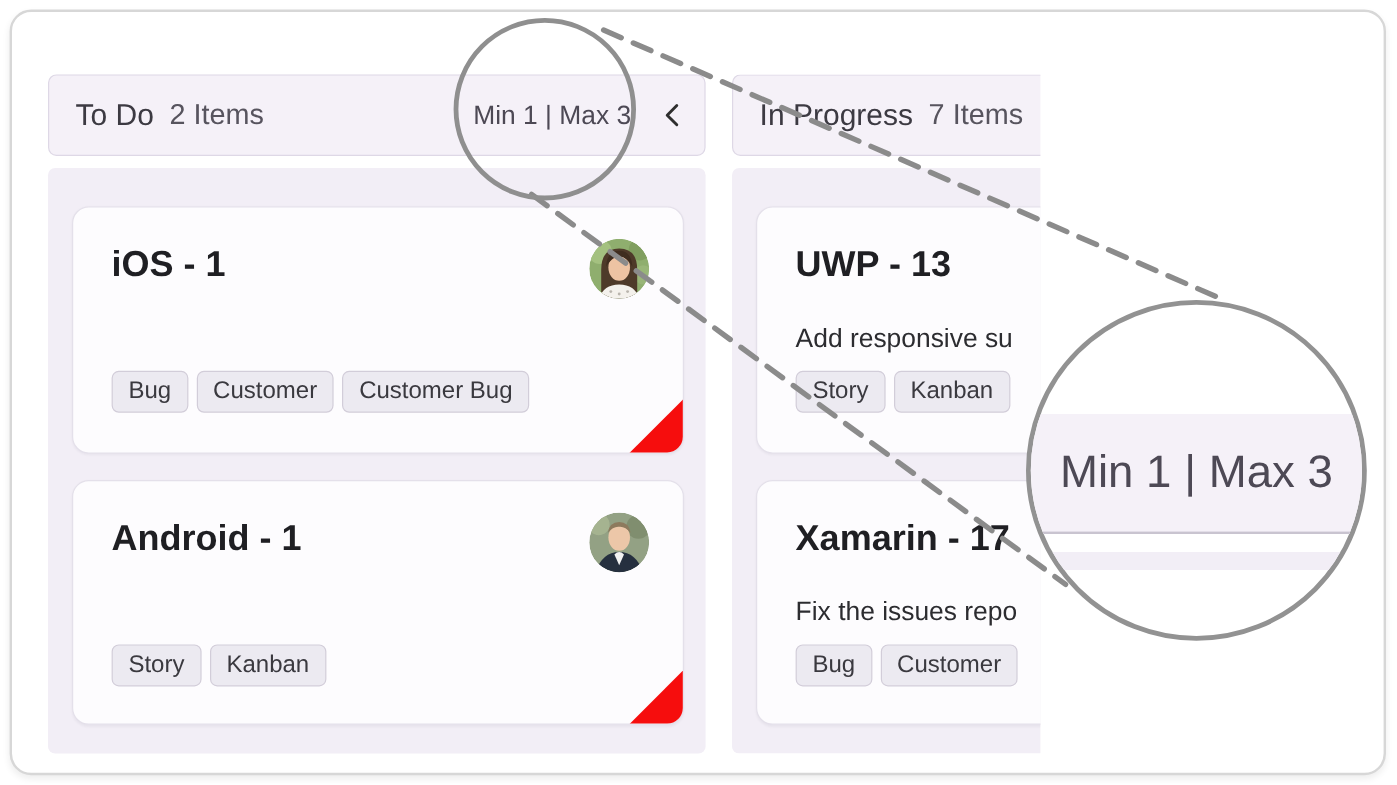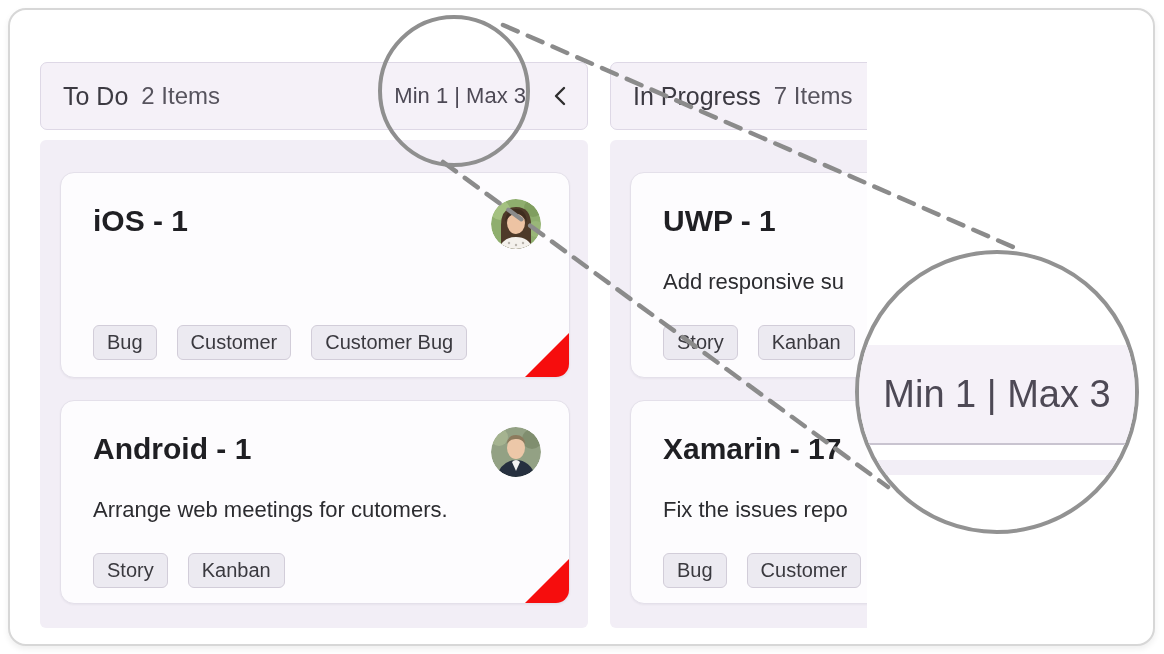--- a/index.html
+++ b/index.html
@@ -39,21 +39,21 @@
     overflow:hidden; box-shadow:0 1px 2px rgba(40,30,60,0.05);
   }
   .card-title {
     position:absolute; left:32px; top:33px;
     font-size:30px; line-height:30px; font-weight:bold; color:#1f1f23; white-space:nowrap;
   }
   .card-desc {
     position:absolute; left:32px; top:96px;
     font-size:22px; line-height:26px; color:#2c2c30; white-space:nowrap;
   }
-  .card-tags { position:absolute; left:32px; top:152px; display:flex; gap:20px; }
+  .card-tags { position:absolute; left:32px; top:136px; display:flex; gap:7px; }
   .chip {
     display:inline-flex; align-items:center; height:35px; padding:0 13px;
     background:#eceaf1; border:1px solid #d2cdd9; border-radius:6px;
     font-size:20px; color:#3a393f; white-space:nowrap;
   }
   .avatar {
     position:absolute; right:28px; top:26px; width:50px; height:50px;
     border-radius:50%; overflow:hidden; display:block;
   }
   .corner {
@@ -153,41 +153,40 @@
             <rect width="50" height="50" fill="#93a184"></rect>
             <circle cx="8" cy="10" r="9" fill="#aab894" opacity="0.8"></circle>
             <circle cx="41" cy="12" r="10" fill="#7c8a6a" opacity="0.8"></circle>
             <ellipse cx="25" cy="21" rx="9" ry="11" fill="#ecc7a8"></ellipse>
             <path d="M15.5,17 Q17,8 25,8 Q33,8 34.5,17 Q30,11.5 25,12 Q20,11.5 15.5,17 Z" fill="#8d7a5d"></path>
             <path d="M5,50 Q11,33 25,33 Q39,33 45,50 Z" fill="#26303f"></path>
             <path d="M21,35 L25,44 L29,35 Q27,33 25,33 Q23,33 21,35 Z" fill="#f2f2f2"></path>
           </g>
         </svg>
       </span>
-      <p class="card-desc">Arrange web meetings for cutomers.</p>
       <div class="card-tags">
         <span class="chip">Story</span>
         <span class="chip">Kanban</span>
       </div>
       <span class="corner"></span>
     </article>
 
   </div>
 
   <div class="col2-clip">
 
     <header class="col-header" style="left:0; top:0;">
       <span class="col-title">In Progress</span>
       <span class="col-count">7 Items</span>
     </header>
 
     <div class="col-body" style="left:0; top:78px;">
 
       <article class="card" style="left:20px; top:32px; height:206px;">
-        <h3 class="card-title">UWP - 1</h3>
+        <h3 class="card-title">UWP - 13</h3>
         <p class="card-desc">Add responsive su</p>
         <div class="card-tags">
           <span class="chip">Story</span>
           <span class="chip">Kanban</span>
         </div>
       </article>
 
       <article class="card" style="left:20px; top:260px; height:204px;">
         <h3 class="card-title">Xamarin - 17</h3>
         <p class="card-desc">Fix the issues repo</p>

